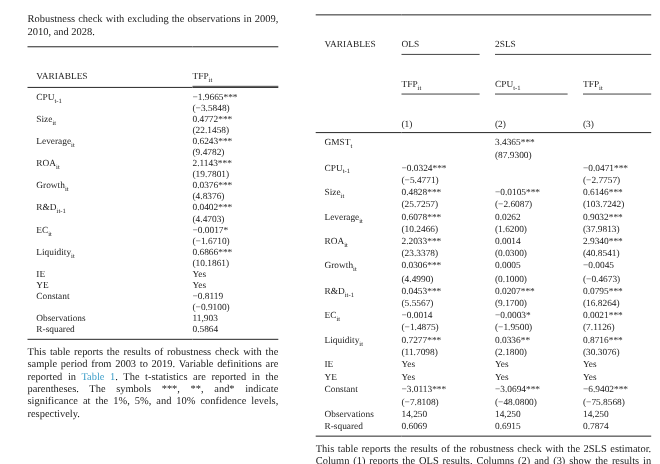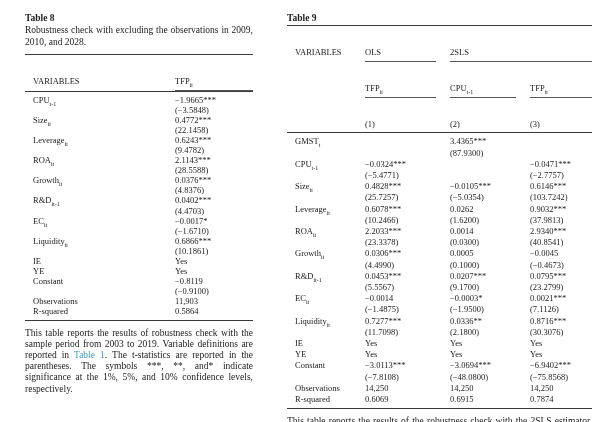--- a/index.html
+++ b/index.html
@@ -46,21 +46,20 @@
     text-shadow:0 0 1px rgba(255,255,255,0.8);
     pointer-events:none; white-space:nowrap;
   }
 </style>
 </head>
 <body>
 
 <div class="page">
 
   <div class="col col-left">
-    <p class="tbl-title">Table 8</p>
     <p class="tbl-caption">Robustness check with excluding the observations in 2009, 2010, and 2028.</p>
 
     <table class="t8">
       <colgroup>
           <col style="width:150px">
           <col style="width:78px">
         </colgroup>
       <thead>
         <tr>
           <td class="lab">VARIABLES</td>
@@ -88,21 +87,21 @@
             <td class="lab"><span>Leverage</span><sub>it</sub></td>
             <td>
               <div>0.6243***</div>
               <div>(9.4782)</div>
             </td>
           </tr>
           <tr>
             <td class="lab"><span>ROA</span><sub>it</sub></td>
             <td>
               <div>2.1143***</div>
-              <div>(28.5588)</div>
+              <div>(19.7801)</div>
             </td>
           </tr>
           <tr>
             <td class="lab"><span>Growth</span><sub>it</sub></td>
             <td>
               <div>0.0376***</div>
               <div>(4.8376)</div>
             </td>
           </tr>
           <tr>
@@ -159,21 +158,20 @@
           </tr>
         </tbody>
     </table>
 
     <p class="note">
       <span>This table reports the results of robustness check with the sample period from 2003 to 2019. Variable definitions are reported in </span><a class="link">Table 1</a><span>. The t-statistics are reported in the parentheses. The symbols ***, **, and* indicate significance at the 1%, 5%, and 10% confidence levels, respectively.</span>
     </p>
   </div>
 
   <div class="col col-right">
-    <p class="tbl-title">Table 9</p>
 
     <table class="t9">
       <colgroup>
           <col style="width:78px">
           <col style="width:85px">
           <col style="width:80px">
           <col style="width:62px">
         </colgroup>
       <thead>
         <tr>
@@ -223,21 +221,21 @@
             </td>
           </tr>
           <tr>
             <td class="lab"><span>Size</span><sub>it</sub></td>
             <td>
               <div>0.4828***</div>
               <div>(25.7257)</div>
             </td>
             <td>
               <div>−0.0105***</div>
-              <div>(−5.0354)</div>
+              <div>(−2.6087)</div>
             </td>
             <td>
               <div>0.6146***</div>
               <div>(103.7242)</div>
             </td>
           </tr>
           <tr>
             <td class="lab"><span>Leverage</span><sub>it</sub></td>
             <td>
               <div>0.6078***</div>
@@ -287,21 +285,21 @@
             <td>
               <div>0.0453***</div>
               <div>(5.5567)</div>
             </td>
             <td>
               <div>0.0207***</div>
               <div>(9.1700)</div>
             </td>
             <td>
               <div>0.0795***</div>
-              <div>(23.2799)</div>
+              <div>(16.8264)</div>
             </td>
           </tr>
           <tr>
             <td class="lab"><span>EC</span><sub>it</sub></td>
             <td>
               <div>−0.0014</div>
               <div>(−1.4875)</div>
             </td>
             <td>
               <div>−0.0003*</div>

